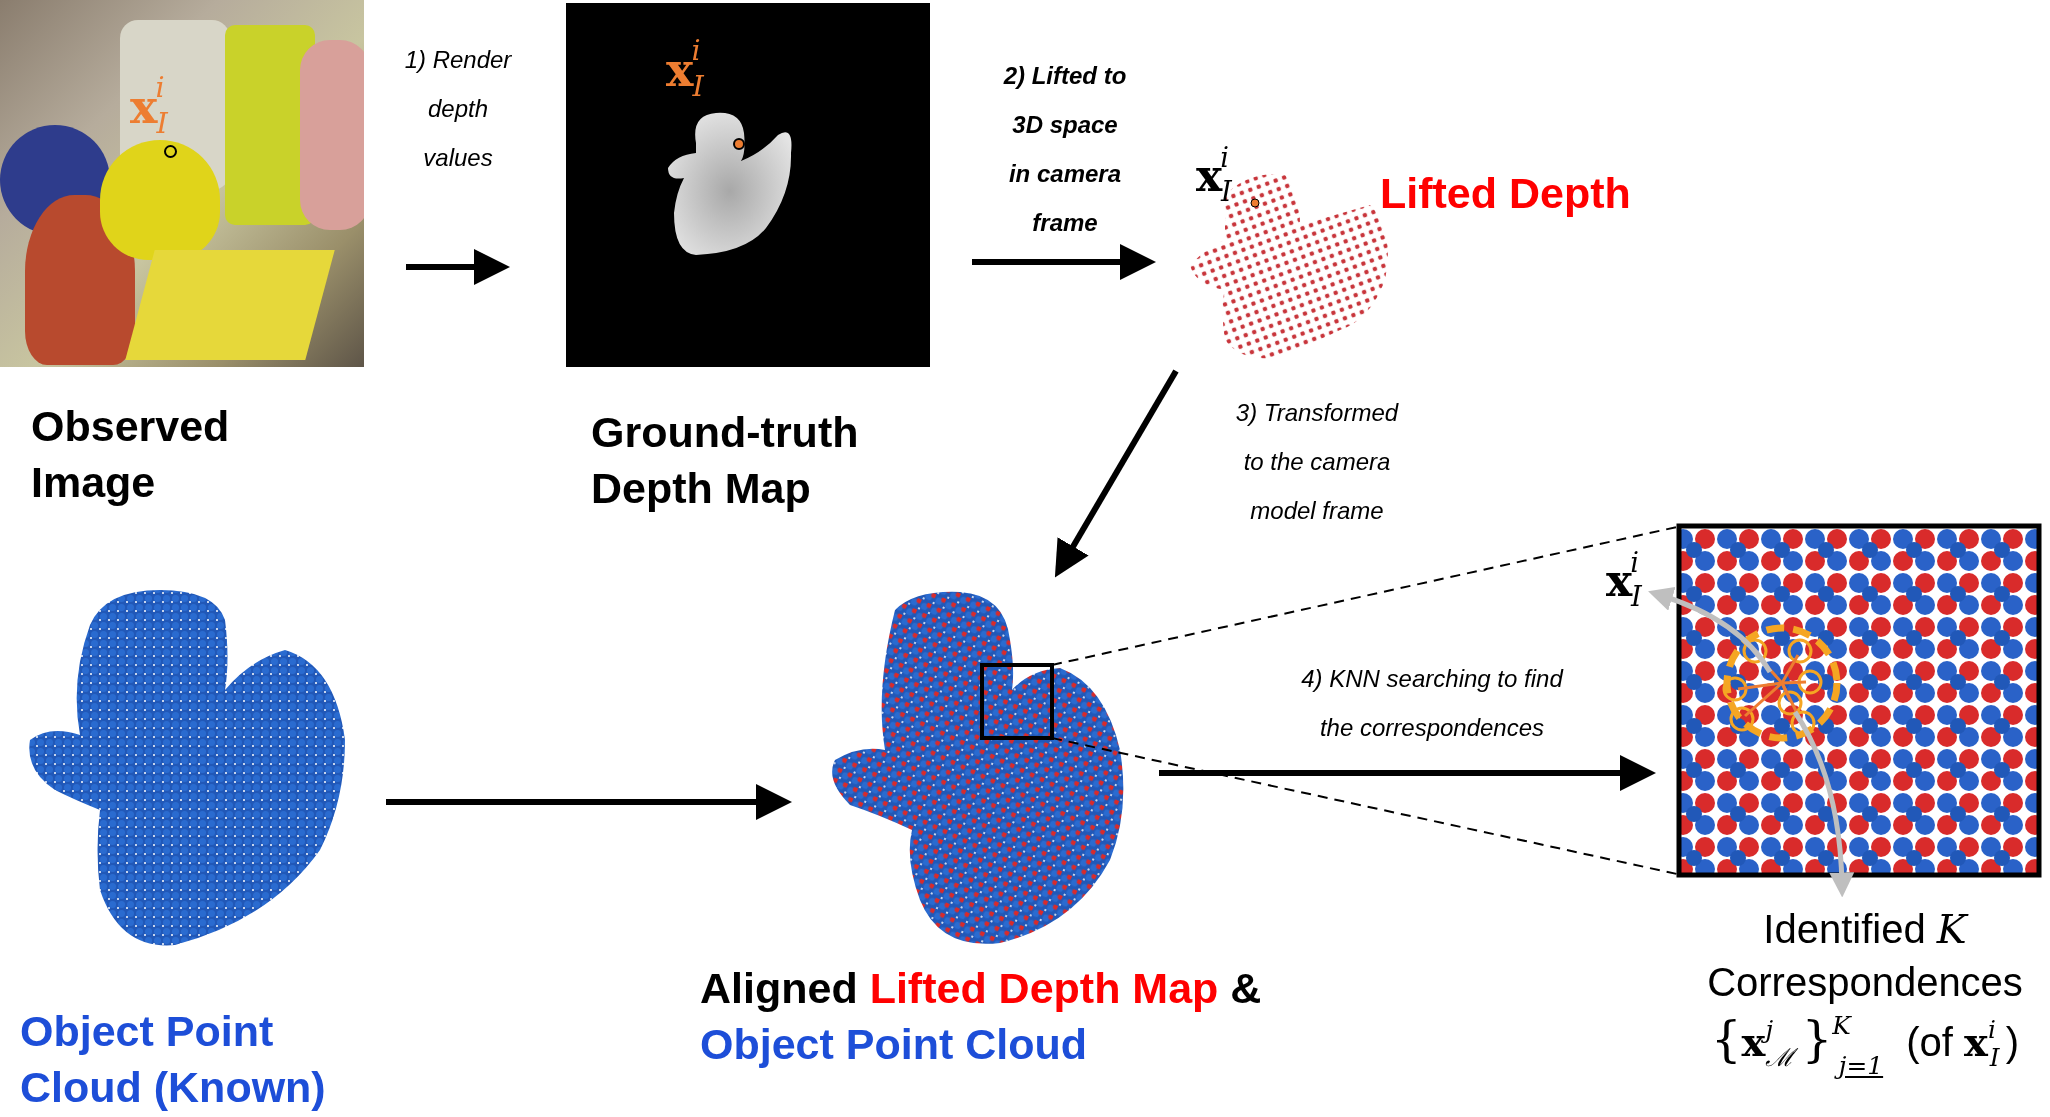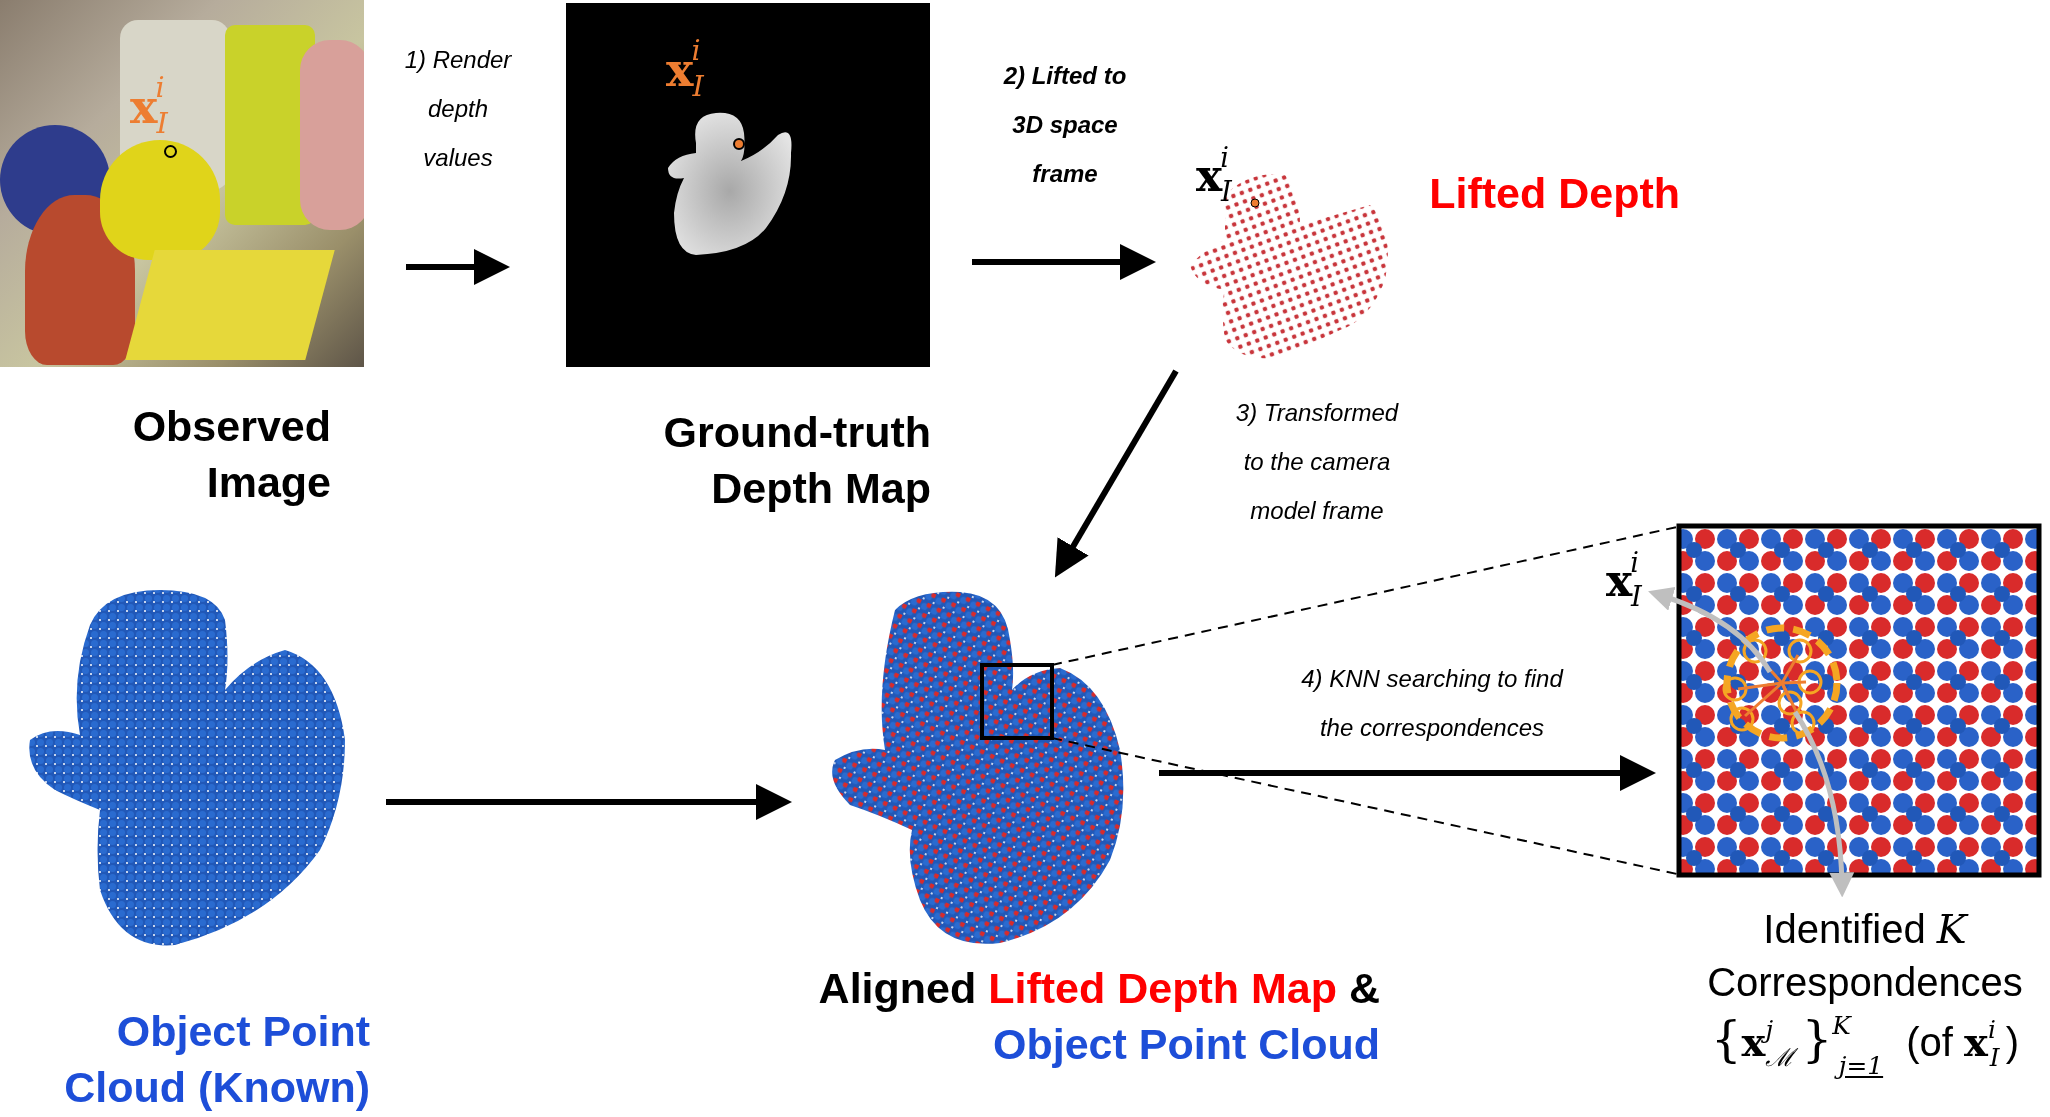--- a/index.html
+++ b/index.html
@@ -1,19 +1,19 @@
 <!DOCTYPE html>
 <html><head>
 <meta charset="utf-8">
 <style>
   html, body { margin: 0; padding: 0; background: #ffffff; }
   body { width: 2050px; height: 1117px; position: relative; overflow: hidden;
          font-family: "Liberation Sans", sans-serif; color: #000; }
   .abs { position: absolute; }
-  .label-bold { font-weight: bold; font-size: 43px; line-height: 56px; text-align: right; }
+  .label-bold { font-weight: bold; font-size: 43px; line-height: 56px; text-align: left; }
   .label-italic { font-style: italic; font-size: 24px; line-height: 49px; text-align: center; }
   .math { font-family: "DejaVu Serif", "Liberation Serif", serif; }
   .sub { font-style: italic; font-size: 0.62em; position: relative; }
   svg { position: absolute; left: 0; top: 0; }
   .c-blue { color: #1d4ed8; }
   .c-red { color: #FF0000; }
   .c-orange { color: #ED7D31; }
 </style>
 </head>
 <body>
@@ -51,20 +51,21 @@
     <circle cx="173" cy="141" r="5" fill="#ED7D31" stroke="#000" stroke-width="2"></circle>
   </svg>
   <span class="abs math c-orange" style="left:100px;top:40px;font-size:46px;font-weight:bold;">
     <span>x</span><span class="sub" style="top:-26px;left:-2px;font-weight:normal;">i</span><span class="sub" style="top:10px;left:-10px;font-weight:normal;">I</span>
   </span>
 </div>
 
 <div class="abs label-italic" style="left:960px;top:51px;width:210px;font-weight:bold;">
   <div>2) Lifted to</div>
   <div>3D space</div>
+  <div>in camera</div>
   <div>frame</div>
 </div>
 
 <svg width="2050" height="1117">
   <defs>
     <marker id="ah" markerWidth="6" markerHeight="6" refX="3" refY="3" orient="auto" markerUnits="strokeWidth">
       <path d="M0,0 L6,3 L0,6 Z" fill="#000"></path>
     </marker>
     <marker id="ahg" markerWidth="5" markerHeight="5" refX="2.5" refY="2.5" orient="auto" markerUnits="strokeWidth">
       <path d="M0,0 L5,2.5 L0,5 Z" fill="#BFBFBF"></path>

